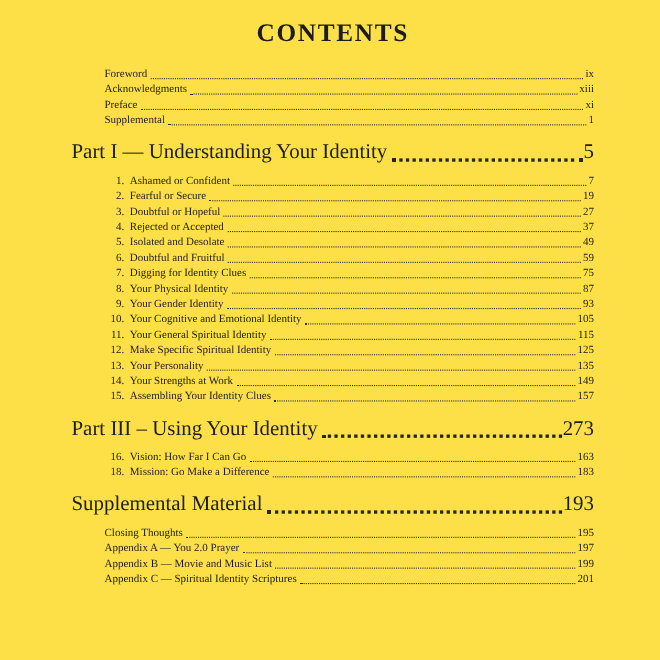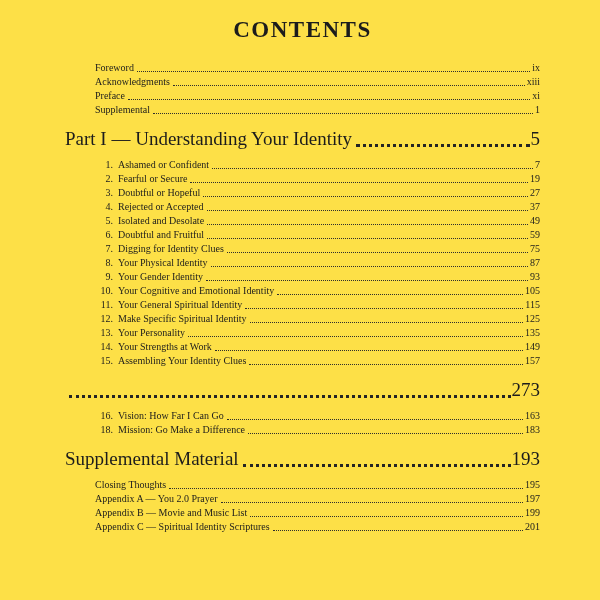--- a/index.html
+++ b/index.html
@@ -168,20 +168,21 @@
           <div class="row">
     <span class="num">15.</span>
     <span class="label">Assembling Your Identity Clues</span>
     <span class="leader"></span>
     <span class="pg">157</span>
   </div>
         </div>
   </div>
       <div>
     <h2 class="part-heading">
+      <span class="h-label">Part III – Using Your Identity</span>
       <span class="leader-lg"></span>
       <span class="pg-lg">273</span>
     </h2>
     <div class="items indent">
           <div class="row">
     <span class="num">16.</span>
     <span class="label">Vision: How Far I Can Go</span>
     <span class="leader"></span>
     <span class="pg">163</span>
   </div>

